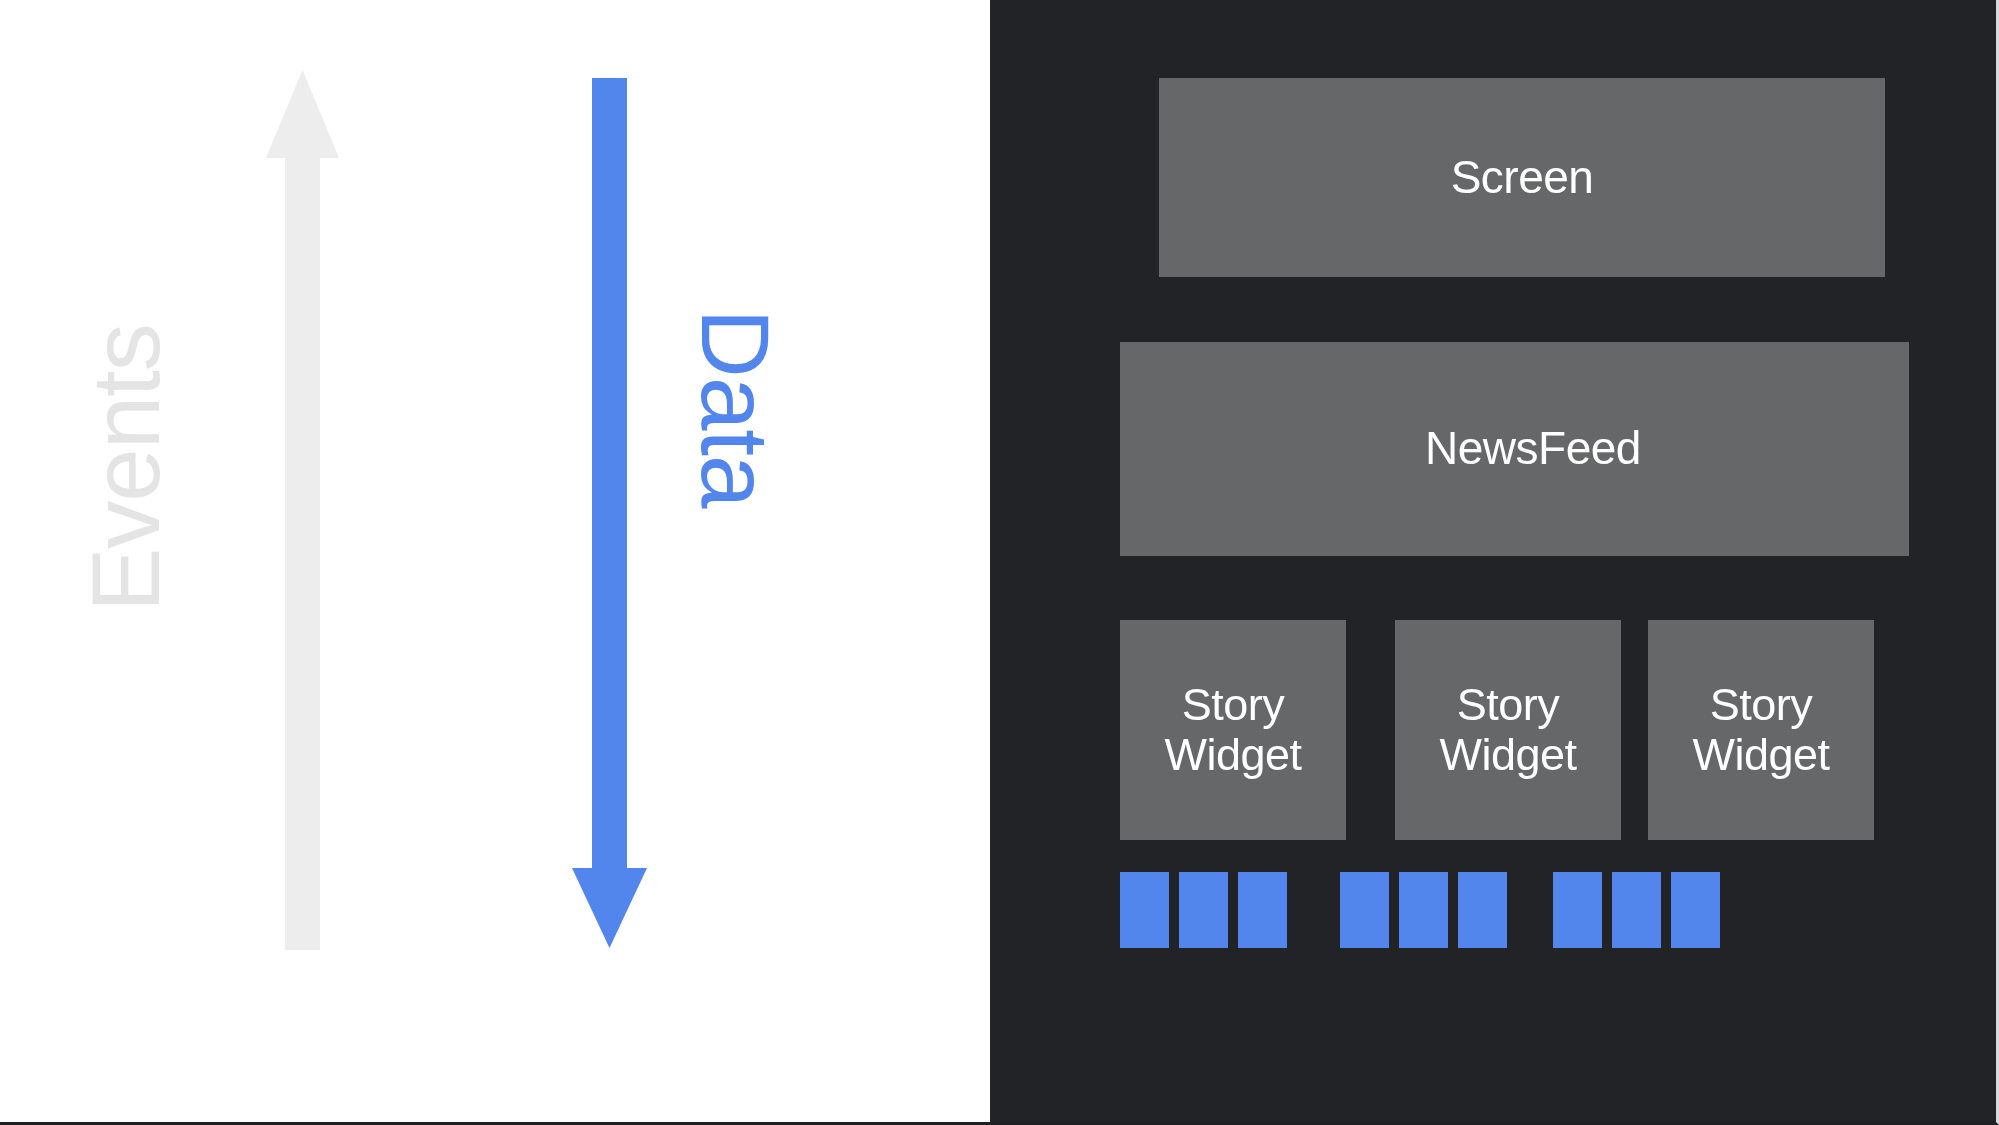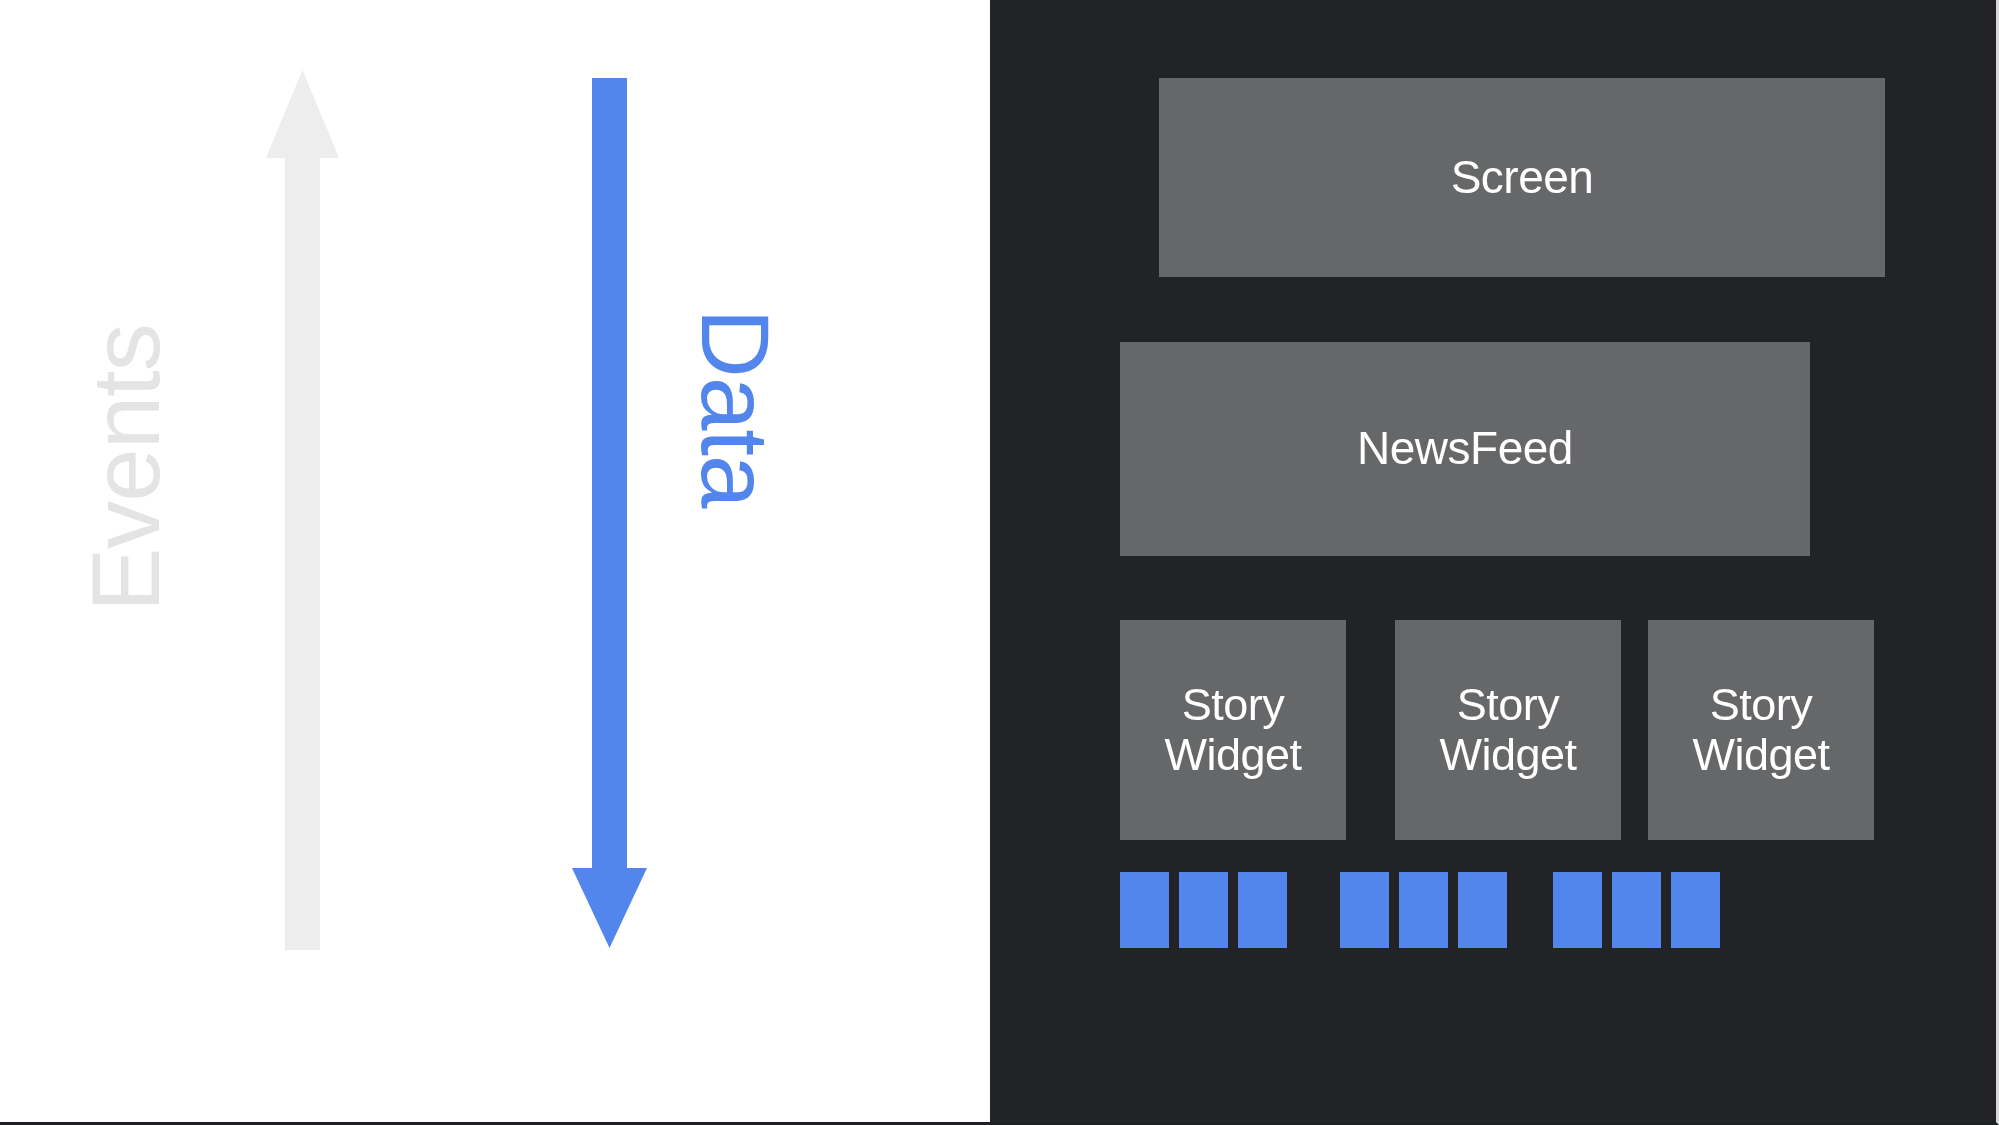--- a/index.html
+++ b/index.html
@@ -91,21 +91,21 @@
     align-items: center;
     justify-content: center;
     text-align: center;
     font-size: 46px;
     font-weight: 400;
     letter-spacing: -0.5px;
     line-height: 1.12;
   }
 
   #screen-box   { left: 130px; top: 78px;  width: 726px; height: 199px; margin-left: 39px; }
-  #newsfeed-box { left: 130px; top: 342px; width: 690px; height: 214px; }
+  #newsfeed-box { left: 130px; top: 342px; width: 752px; height: 214px; padding-left: 37px; }
 
   .story-box {
     position: absolute;
     top: 620px;
     width: 226px;
     height: 220px;
     font-size: 45px;
   }
   #story-box-0 { left: 130px; }
   #story-box-1 { left: 405px; }

